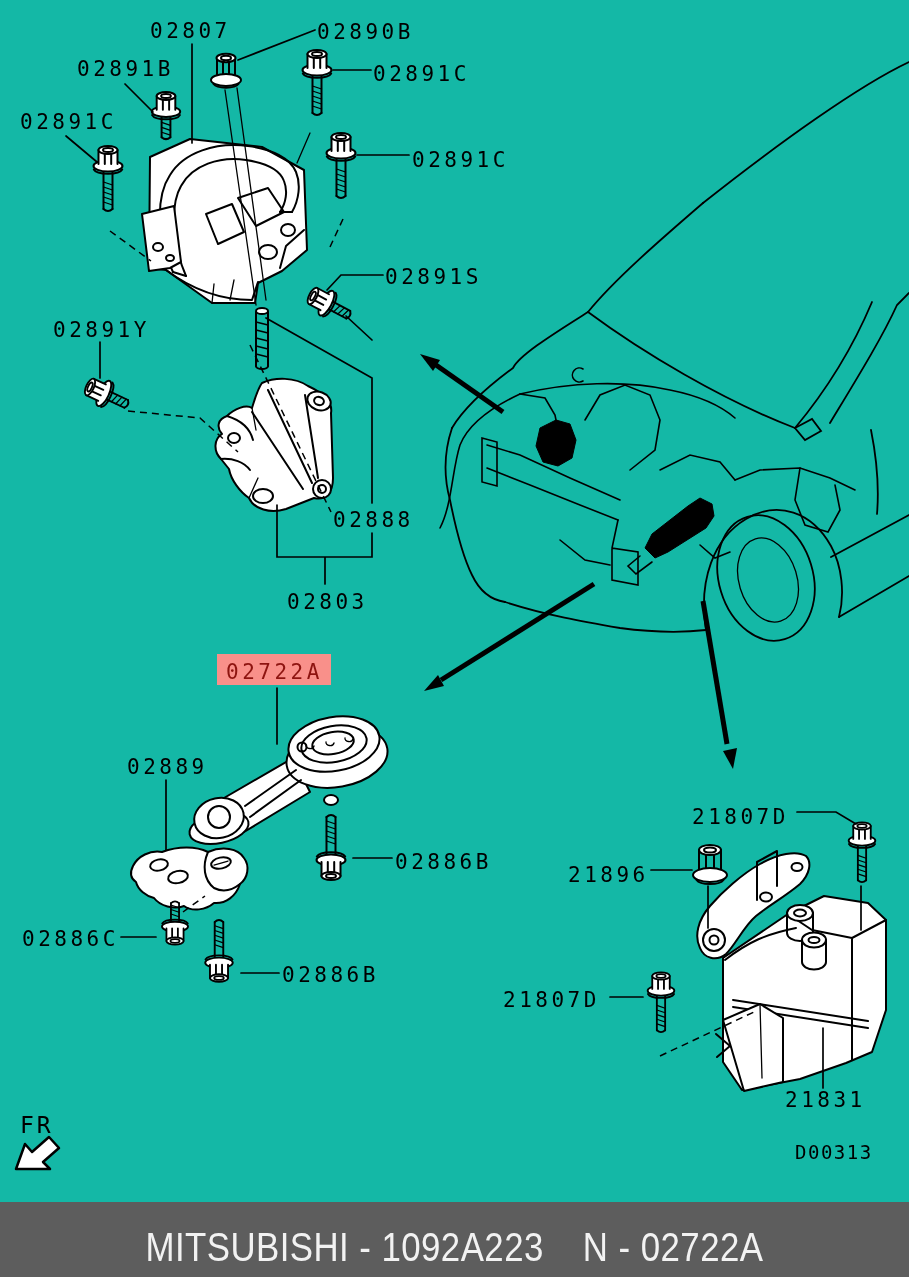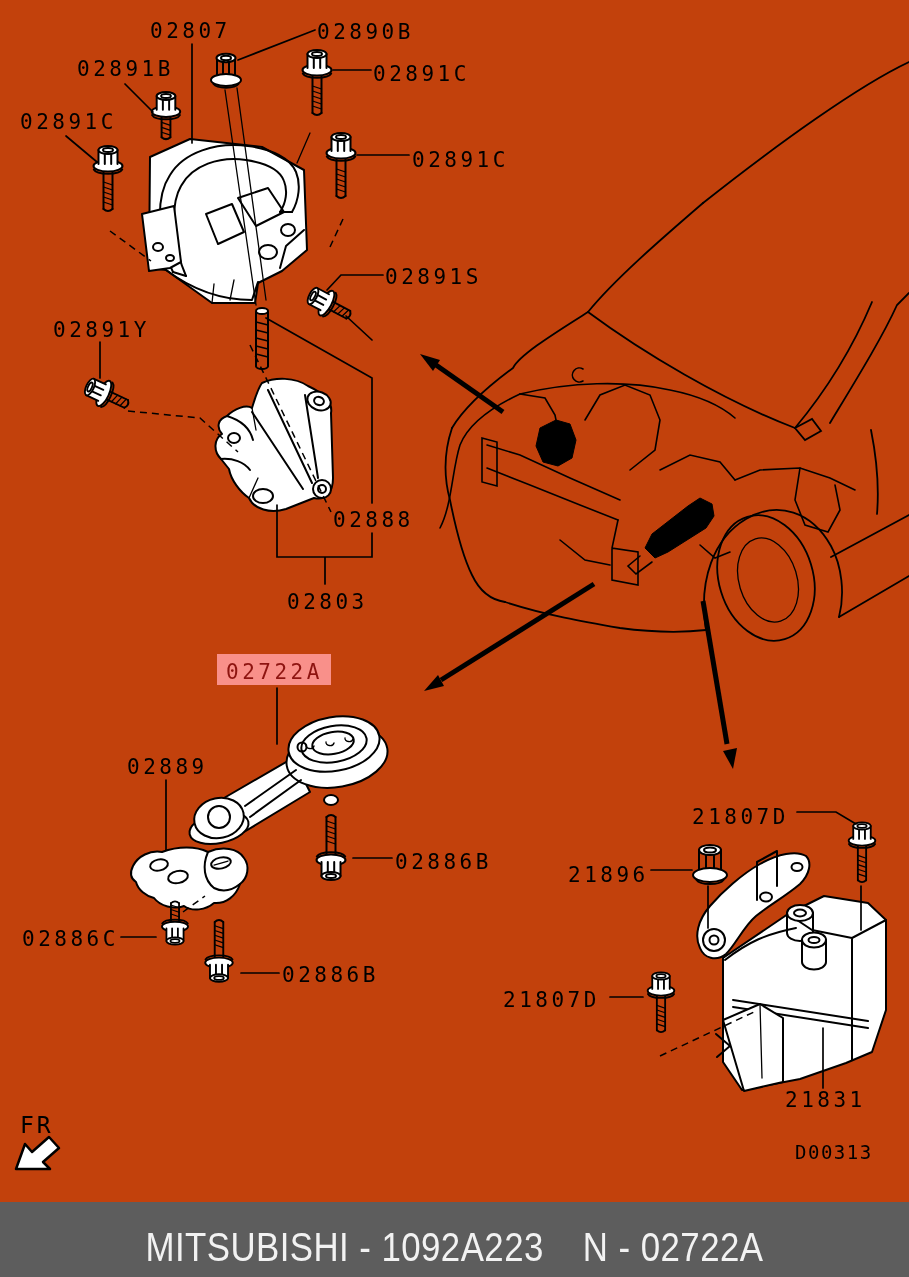--- a/index.html
+++ b/index.html
@@ -3,21 +3,21 @@
 <meta charset="utf-8">
 <style>
   :root{
     --line:#000000;
     --highlight-bg:#f9908a;
     --highlight-fg:#8e1410;
     --footer-bg:#5d5d5d;
     --footer-fg:#f2f2f2;
   }
   html,body{margin:0;padding:0;background:#ffffff;}
-  .page{width:909px;height:1277px;position:relative;background:#c2410c;overflow:hidden;
+  .page{width:909px;height:1277px;position:relative;background:#14b8a6;overflow:hidden;
         font-family:"DejaVu Sans Mono", monospace;}
   svg.diagram{display:block;width:909px;height:1186px;}
   
   .ln{stroke:var(--line);stroke-width:2;fill:none;stroke-linecap:round;stroke-linejoin:round;}
   .lnf{stroke:var(--line);stroke-width:2;fill:#ffffff;stroke-linejoin:round;}
   .car{stroke:var(--line);stroke-width:1.8;fill:none;stroke-linecap:round;}
   .bay{stroke:var(--line);stroke-width:1.6;fill:none;stroke-linecap:round;}
   .ldr{stroke:var(--line);stroke-width:1.7;fill:none;stroke-linecap:round;}
   .dash{stroke:var(--line);stroke-width:1.5;fill:none;stroke-dasharray:7 5;}
   .thin{stroke-width:1.3;}

